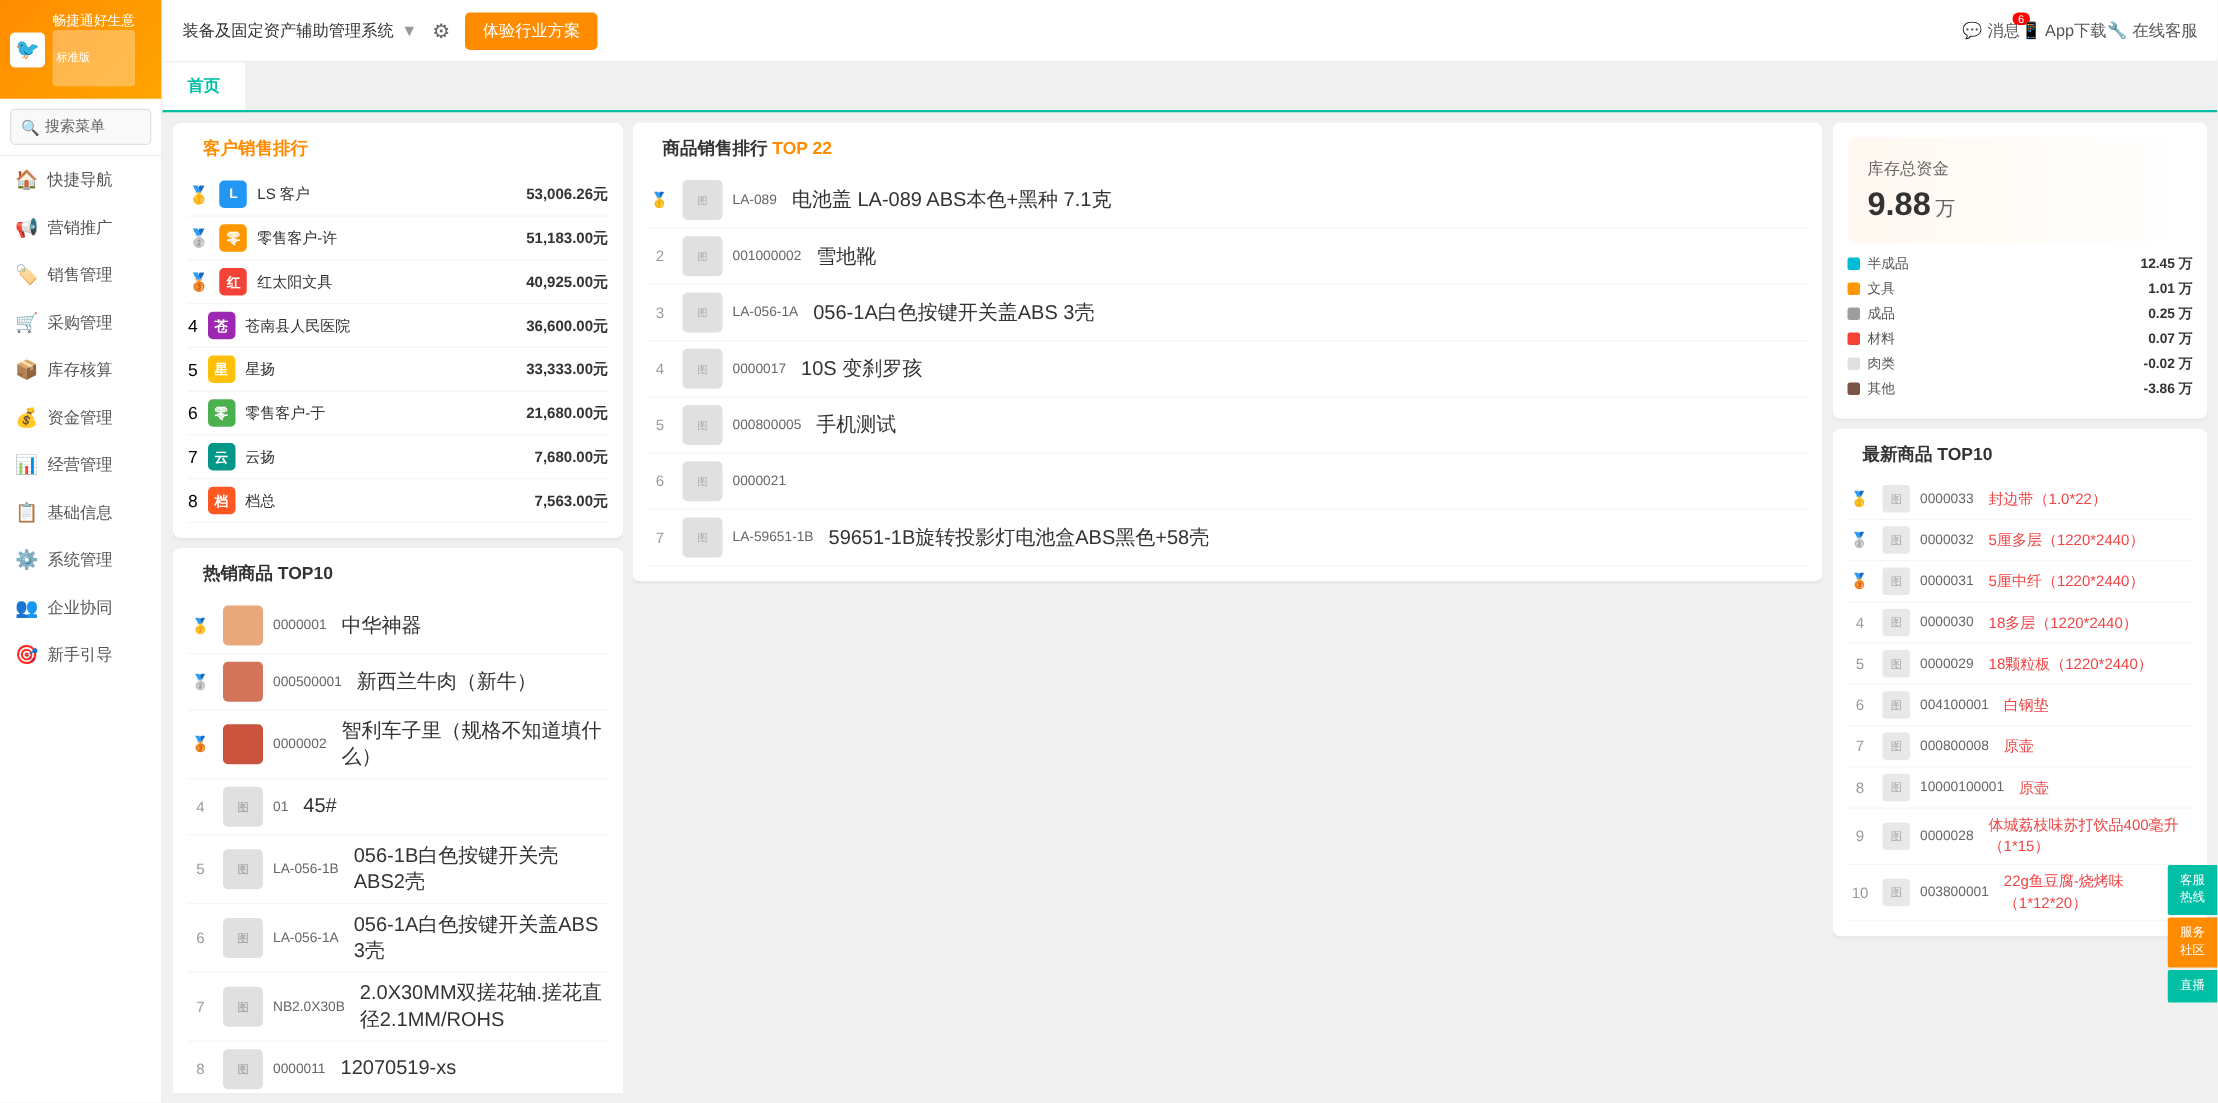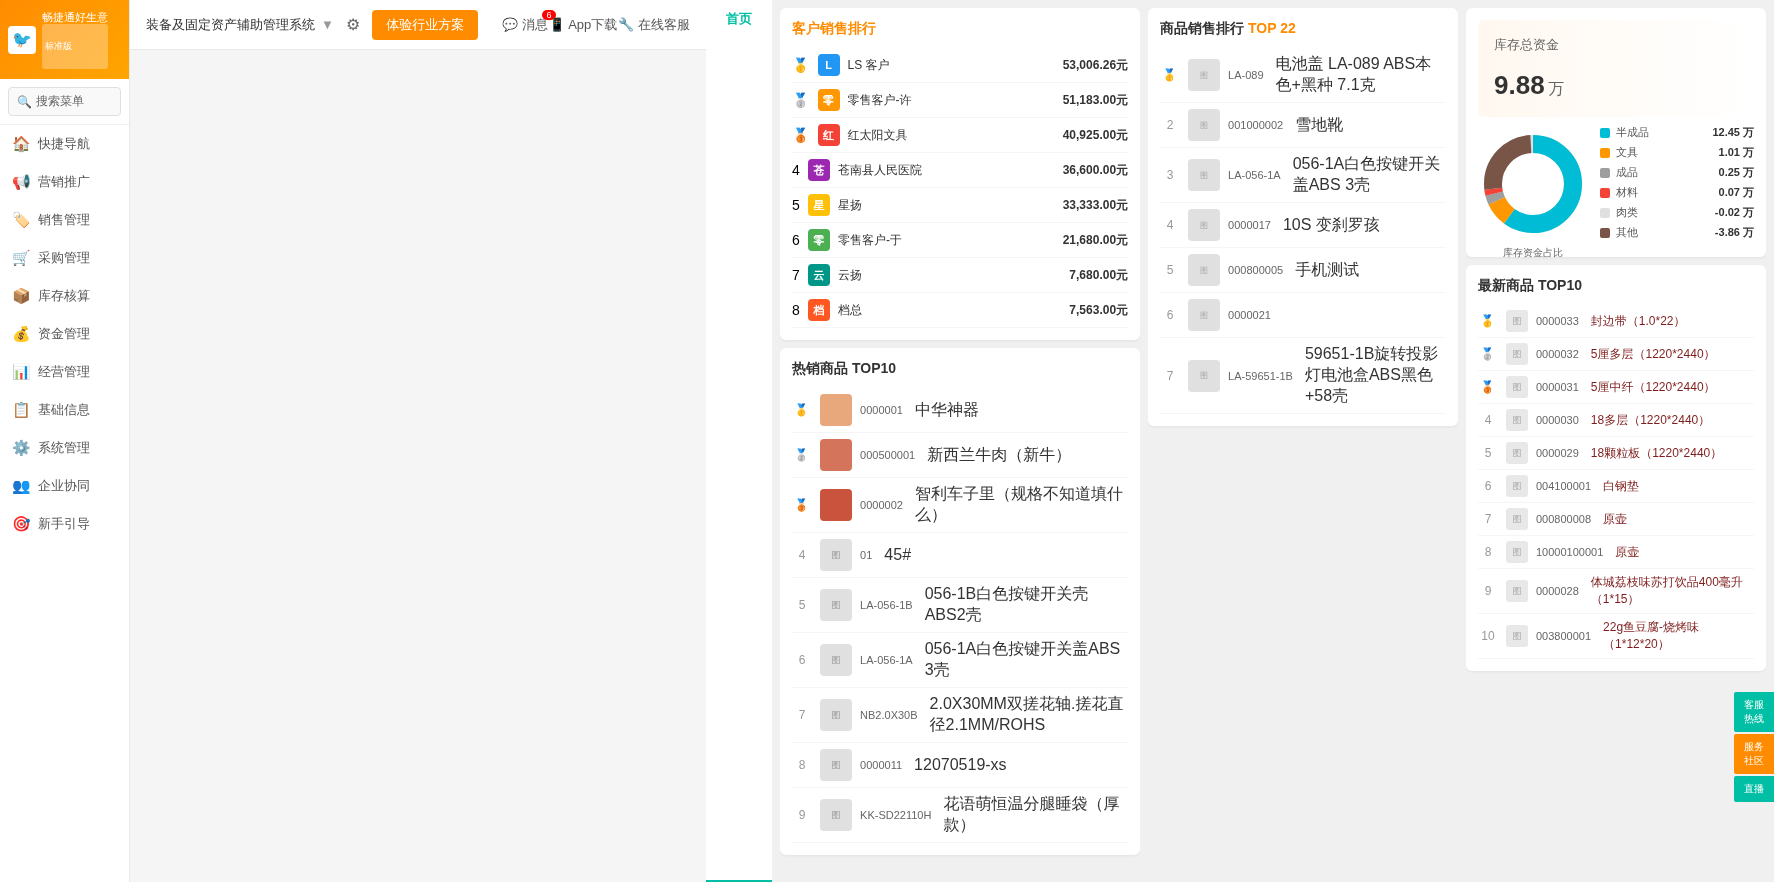--- a/index.html
+++ b/index.html
@@ -48,21 +48,21 @@
       display: flex; align-items: center; gap: 8px;
       padding: 10px 12px; cursor: pointer; color: #555;
       font-size: 13px; transition: background 0.2s;
     }
     .sidebar-nav-item .nav-icon { font-size: 15px; width: 18px; text-align: center; }
 
     
     .main-area {
       flex: 1;
       display: flex;
-      flex-direction: row;
+      flex-direction: column;
       overflow: hidden;
     }
     .header {
       background: #fff;
       border-bottom: 1px solid #e8e8e8;
       padding: 0 16px;
       display: flex;
       align-items: center;
       height: 50px;
       gap: 12px;
@@ -155,20 +155,21 @@
       border-radius: 6px;
       padding: 12px;
       box-shadow: 0 1px 3px rgba(0,0,0,0.06);
     }
 
     .section-title {
       font-size: 14px;
       font-weight: bold;
       color: #333;
       margin-bottom: 10px;
+      margin-left: 12px;
     }
     .section-title span { color: #ff8c00; }
 
     .rank-table { width: 100%; }
     .rank-row {
       display: flex; align-items: center; padding: 6px 0;
       border-bottom: 1px solid #f5f5f5; gap: 8px;
     }
     .rank-avatar {
       width: 22px; height: 22px; border-radius: 4px;
@@ -195,21 +196,21 @@
     .hot-code { font-size: 11px; color: #666; margin-right: 4px; }
     .hot-name { font-size: 16px; color: #333; flex: 1; }
 
     
     .inv-total {
       background: linear-gradient(to right, #fff8f0, #fff);
       border-radius: 6px;
       padding: 16px;
       margin-bottom: 8px;
     }
-    .inv-total-label { font-size: 13px; color: #666; margin-bottom: 16px; }
+    .inv-total-label { font-size: 13px; color: #666; margin-bottom: 4px; }
     .inv-total-unit { font-size: 16px; color: #666; }
 
     
     .chart-area {
       display: flex; gap: 12px; align-items: center;
     }
     .donut-label {
       position: absolute; bottom: -18px; left: 50%;
       transform: translateX(-50%);
       font-size: 10px; color: #666; white-space: nowrap;
@@ -229,21 +230,21 @@
       border-bottom: 1px solid #f5f5f5; gap: 8px;
     }
     .latest-rank { width: 20px; text-align: center; font-size: 12px; color: #999; }
     .latest-thumb {
       width: 22px; height: 22px; border-radius: 3px;
       background: #e8e8e8; flex-shrink: 0;
       display: flex; align-items: center; justify-content: center;
       font-size: 9px; color: #aaa;
     }
     .latest-code { font-size: 11px; color: #666; margin-right: 4px; }
-    .latest-name { font-size: 12px; color: #7f1d1d; flex: 1; }
+    .latest-name { font-size: 12px; color: #ef4444; flex: 1; }
 
     
     .cust-card { }
 
     
     .float-service {
       position: fixed; right: 0; bottom: 80px;
       display: flex; flex-direction: column;
       gap: 2px; z-index: 100;
     }
@@ -533,39 +534,20 @@
 
       <div class="card">
         <div class="inv-total">
           <div class="inv-total-label">库存总资金</div>
           <div>
             <span style="font-size:26px;font-weight:bold;color:#333">9.88</span>
             <span class="inv-total-unit">万</span>
           </div>
         </div>
         <div class="chart-area">
-          <div style="position:relative;display:inline-block;">
-            <svg width="110" height="110" viewBox="0 0 110 110">
-
-              <circle cx="55" cy="55" r="40" fill="none" stroke="#e0e0e0" stroke-width="18"></circle>
-
-              <circle cx="55" cy="55" r="40" fill="none" stroke="#00bcd4" stroke-width="18" stroke-dasharray="150.8 251.3" stroke-dashoffset="0" transform="rotate(-90 55 55)"></circle>
-
-              <circle cx="55" cy="55" r="40" fill="none" stroke="#ff9800" stroke-width="18" stroke-dasharray="20.1 251.3" stroke-dashoffset="-150.8" transform="rotate(-90 55 55)"></circle>
-
-              <circle cx="55" cy="55" r="40" fill="none" stroke="#9e9e9e" stroke-width="18" stroke-dasharray="7.5 251.3" stroke-dashoffset="-170.9" transform="rotate(-90 55 55)"></circle>
-
-              <circle cx="55" cy="55" r="40" fill="none" stroke="#f44336" stroke-width="18" stroke-dasharray="5 251.3" stroke-dashoffset="-178.4" transform="rotate(-90 55 55)"></circle>
-
-              <circle cx="55" cy="55" r="40" fill="none" stroke="#795548" stroke-width="18" stroke-dasharray="65.3 251.3" stroke-dashoffset="-183.4" transform="rotate(-90 55 55)"></circle>
-
-              <circle cx="55" cy="55" r="28" fill="#fff"></circle>
-            </svg>
-            <div class="donut-label">库存资金占比</div>
-          </div>
           <div class="legend" id="inventory-legend">
               <div class="legend-item">
     <div class="legend-dot" style="background:#00bcd4"></div>
     <span class="legend-name">半成品</span>
     <span class="legend-value">12.45 万</span>
   </div>
               <div class="legend-item">
     <div class="legend-dot" style="background:#ff9800"></div>
     <span class="legend-name">文具</span>
     <span class="legend-value">1.01 万</span>

